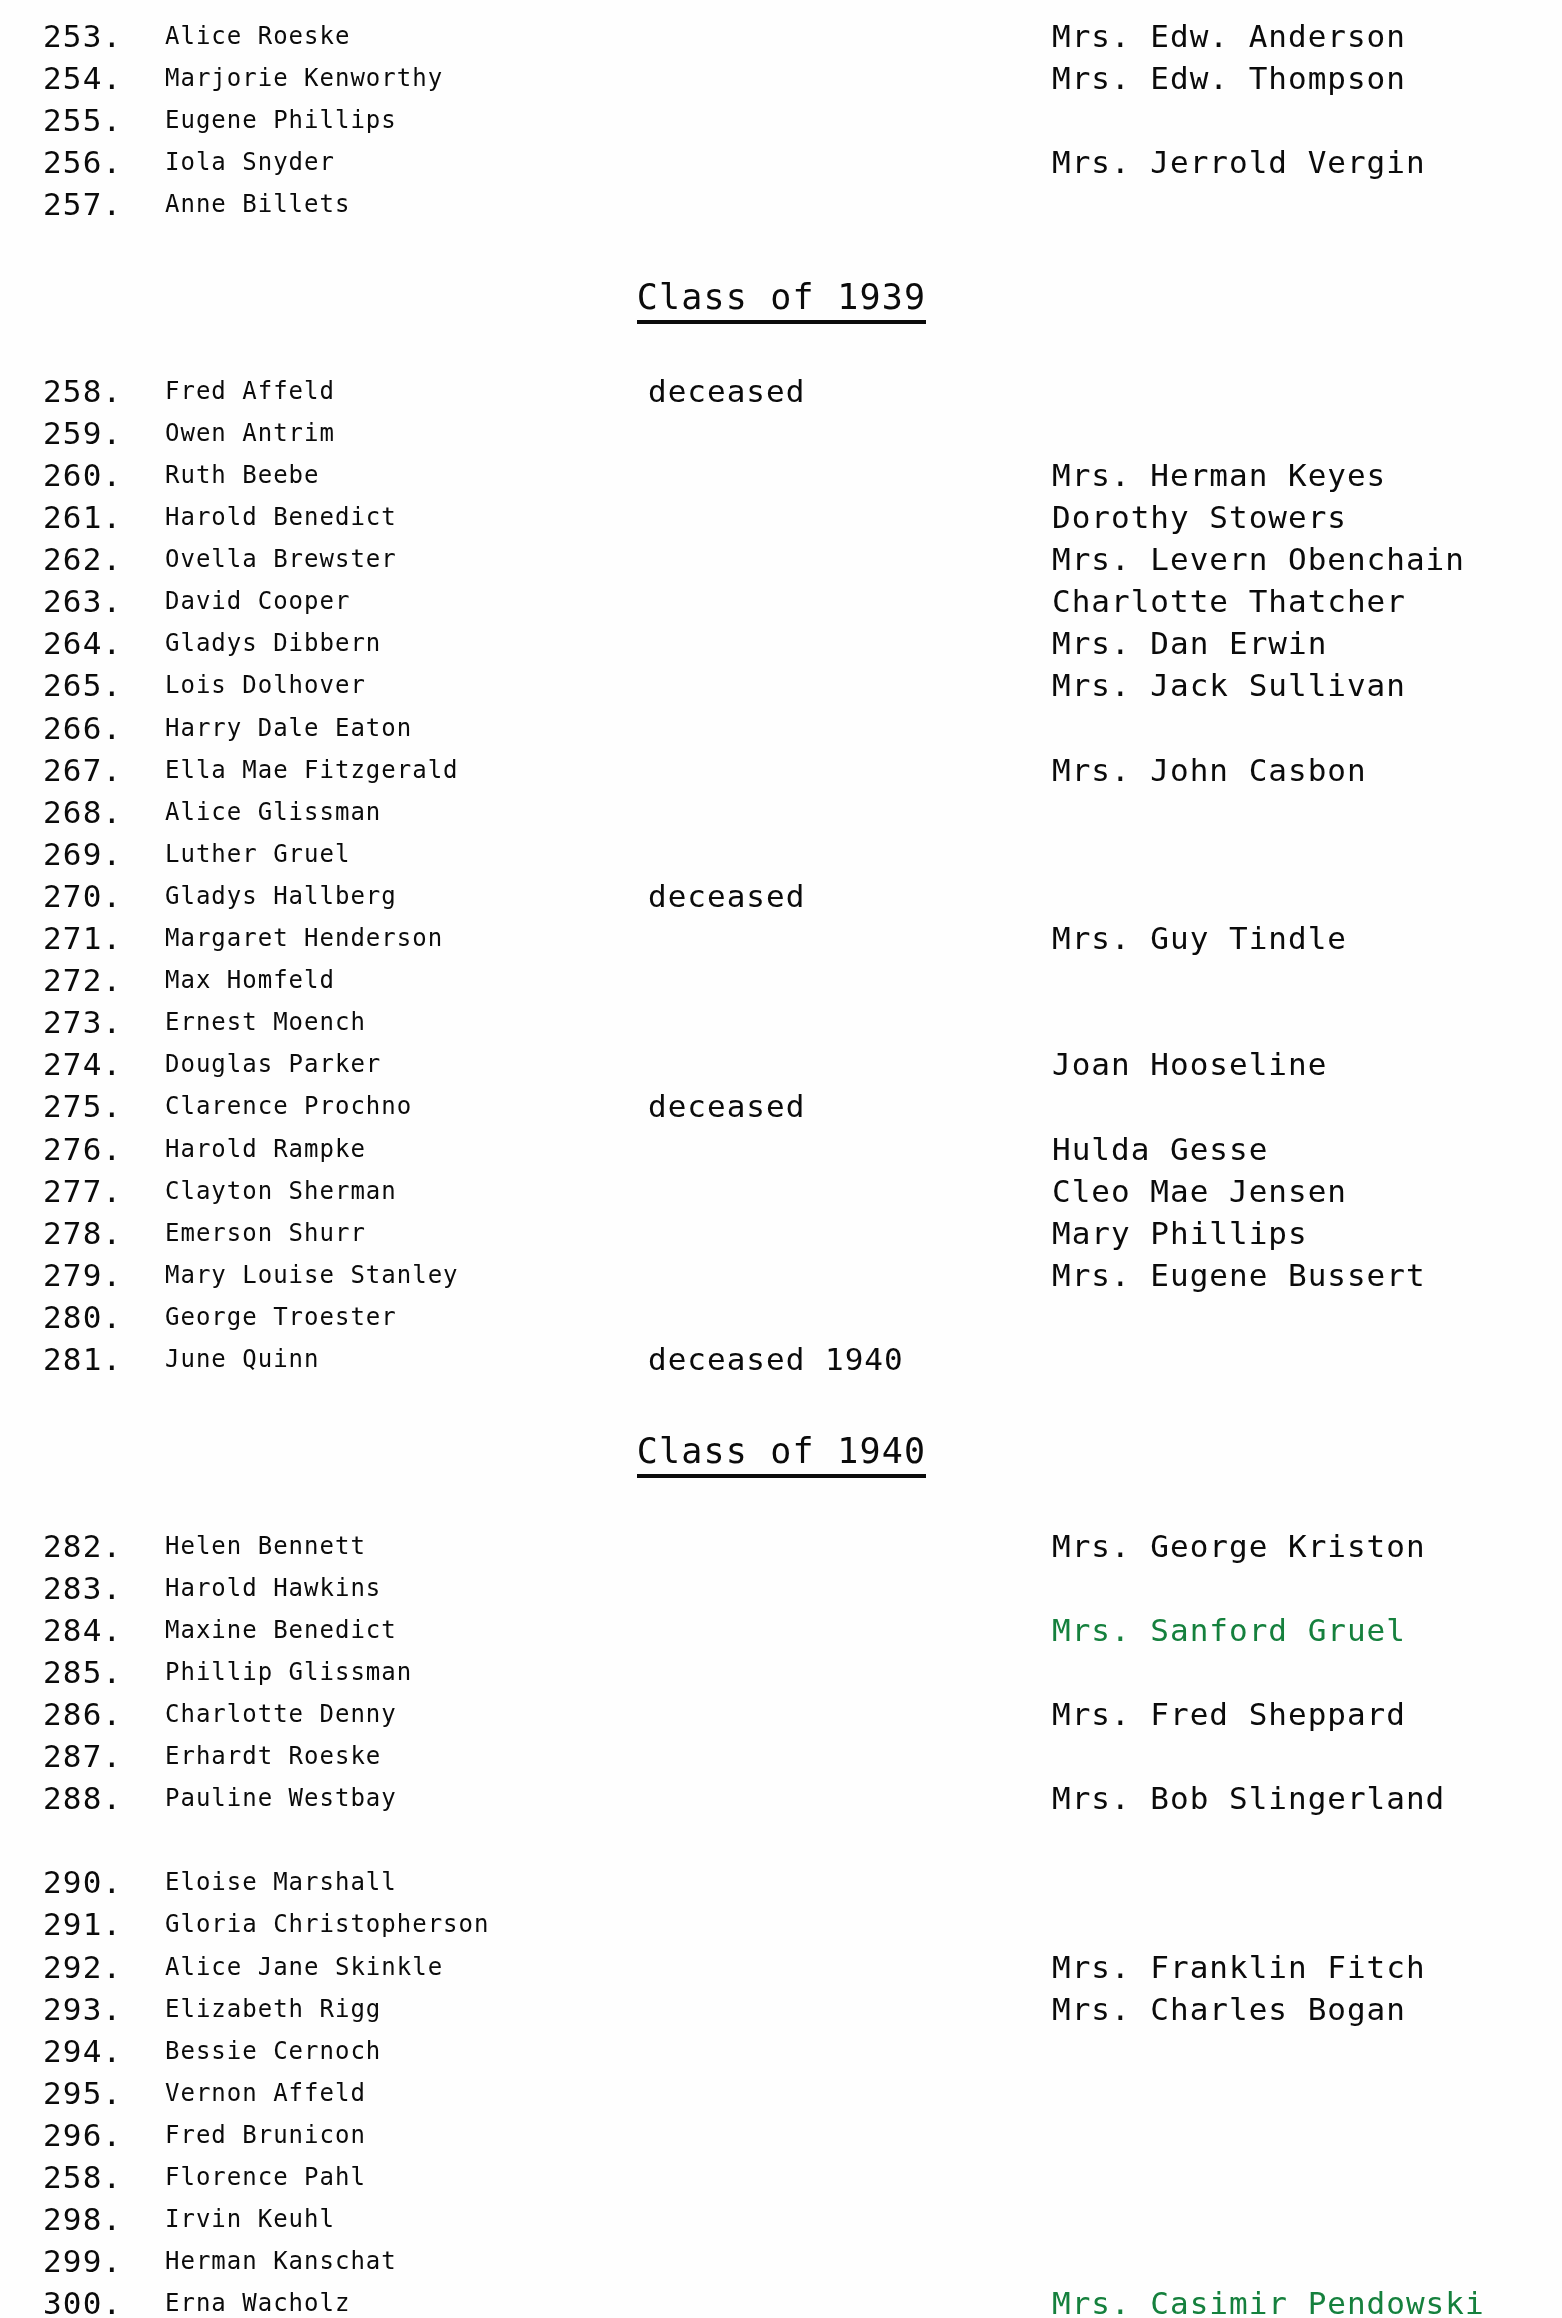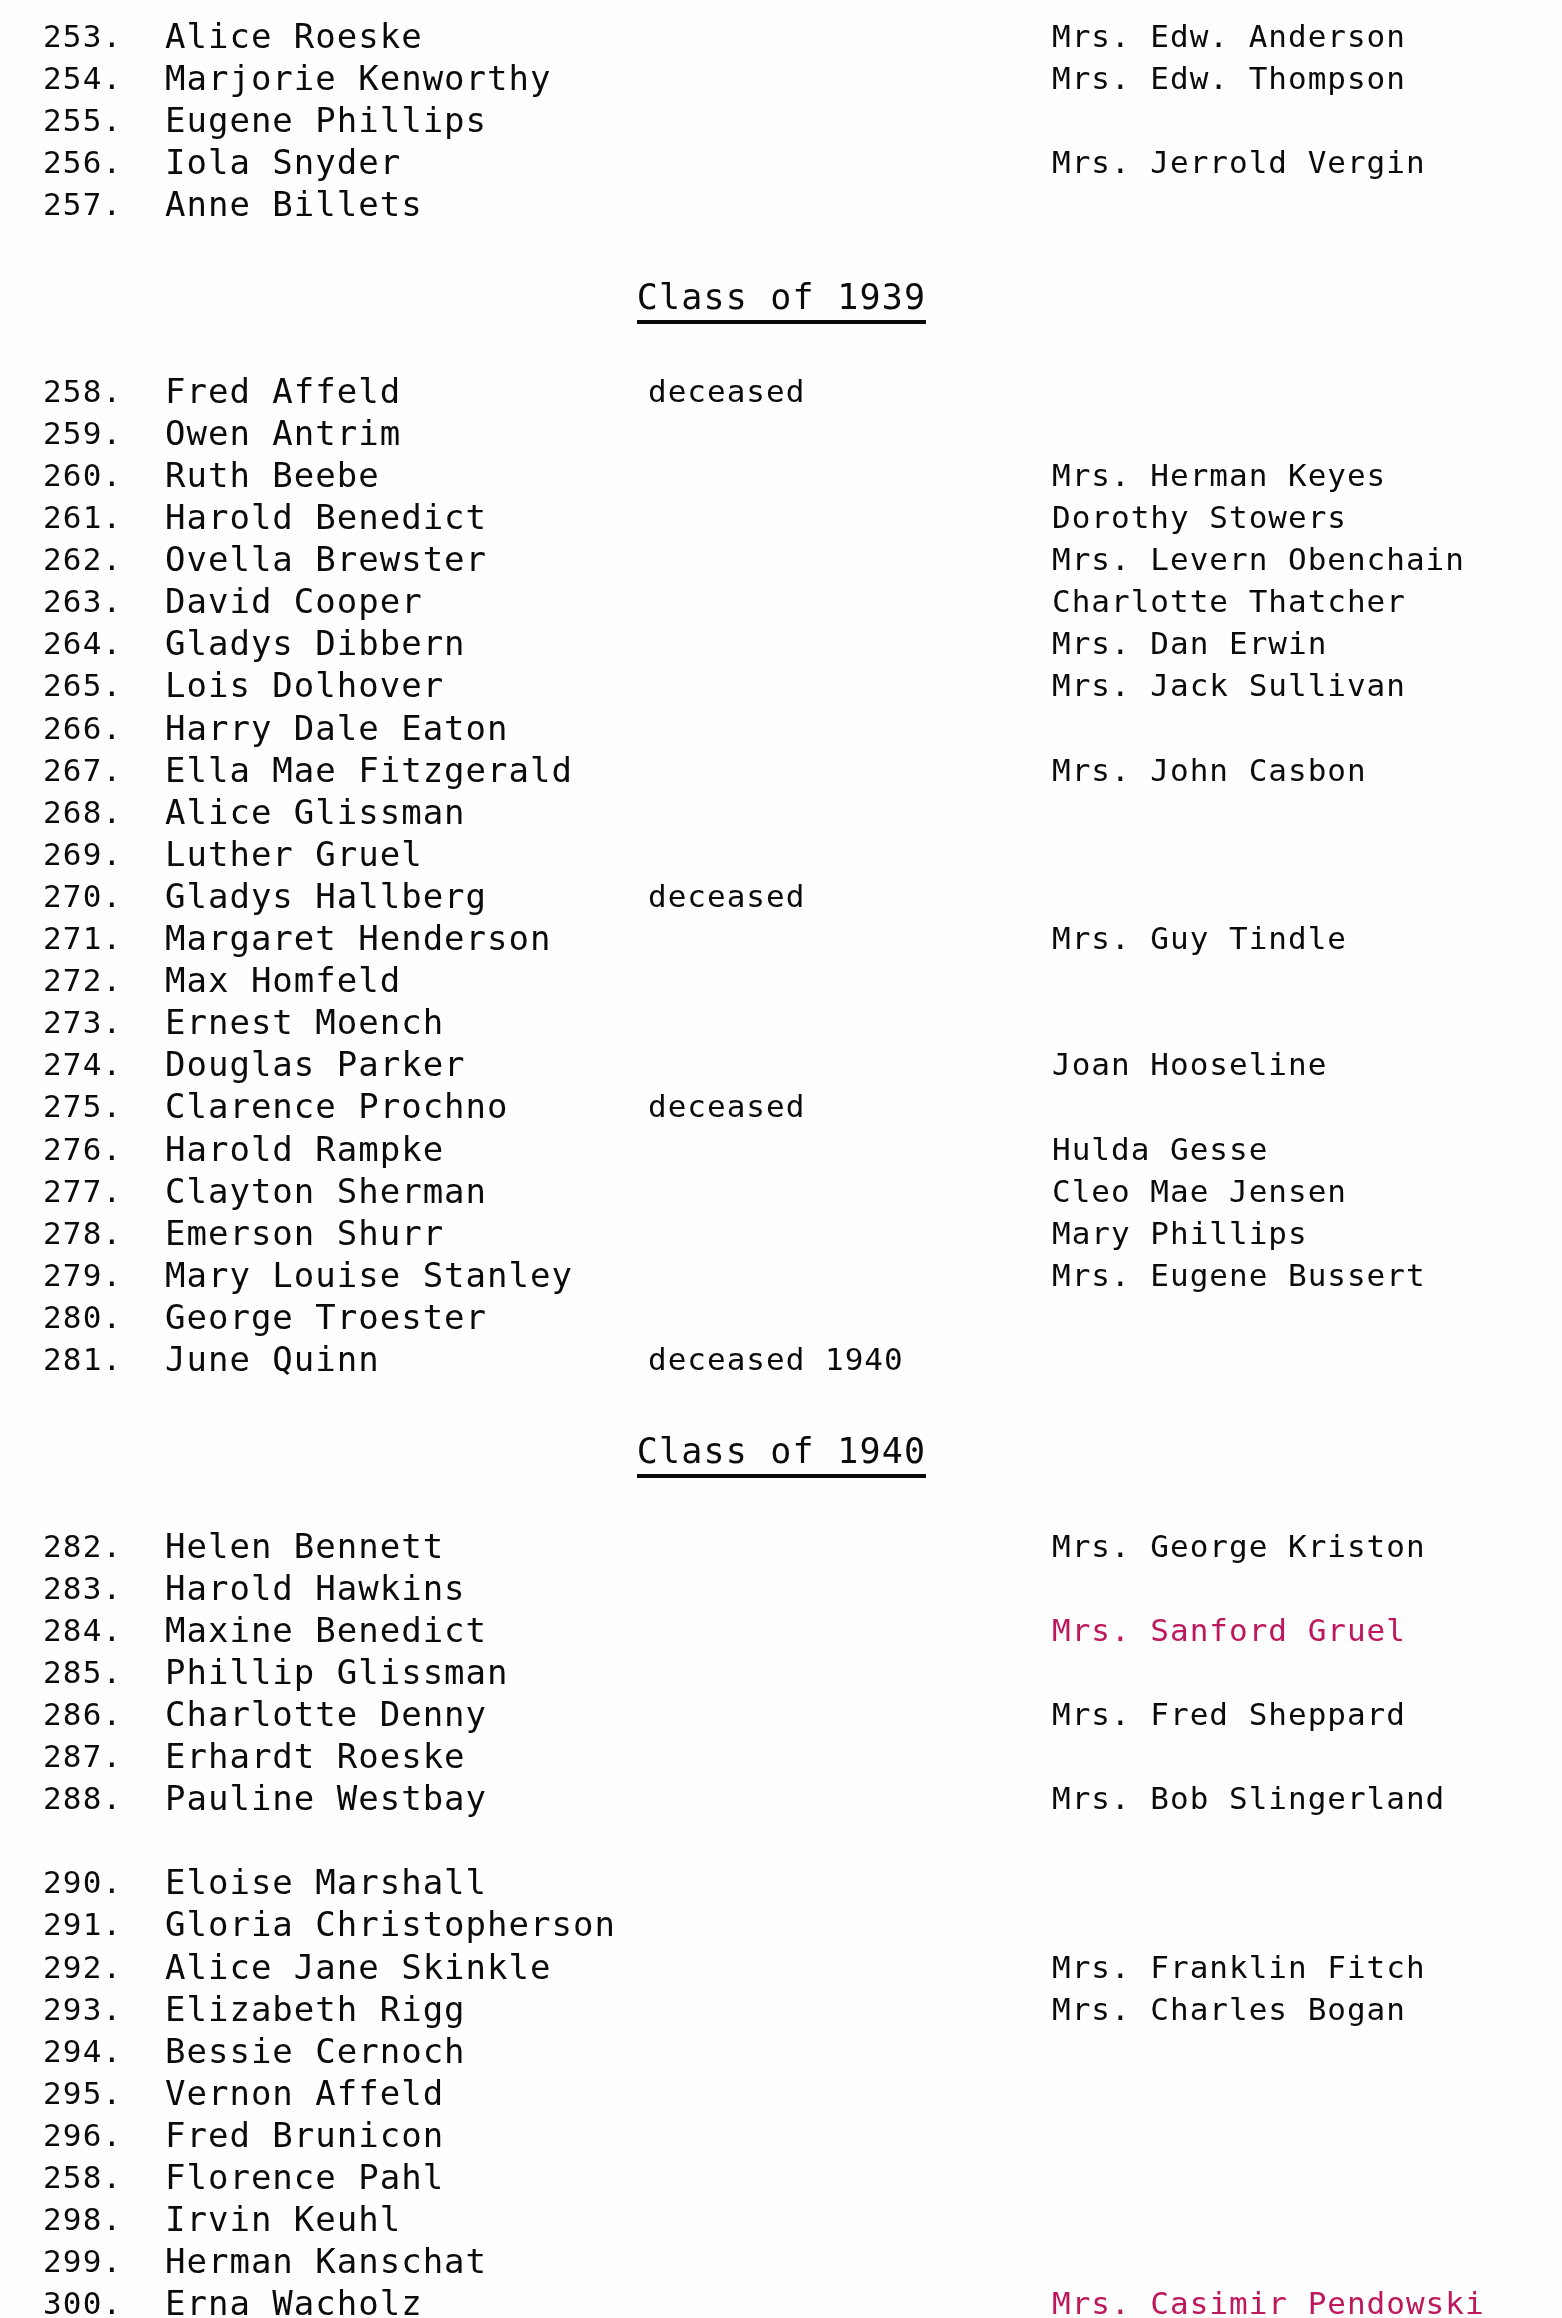--- a/index.html
+++ b/index.html
@@ -33,37 +33,37 @@
     position: absolute;
     left: 43px;
     width: 109px;
     text-align: left;
     font-size: 31px;
     letter-spacing: 1.2px;
   }
   .name {
     position: absolute;
     left: 165px;
-    font-size: 34px;
+    font-size: 24px;
     letter-spacing: 1px;
   }
   .status {
     position: absolute;
     left: 648px;
     font-size: 31px;
     letter-spacing: 1px;
   }
   .married {
     position: absolute;
     left: 1052px;
     font-size: 31px;
     letter-spacing: 1px;
   }
   .married.faint {
-    color: #be185d;
+    color: #15803d;
   }
 
   .class-header {
     position: absolute;
     left: 0;
     width: 1563px;
     text-align: center;
     font-size: 35px;
     letter-spacing: 1.2px;
   }

